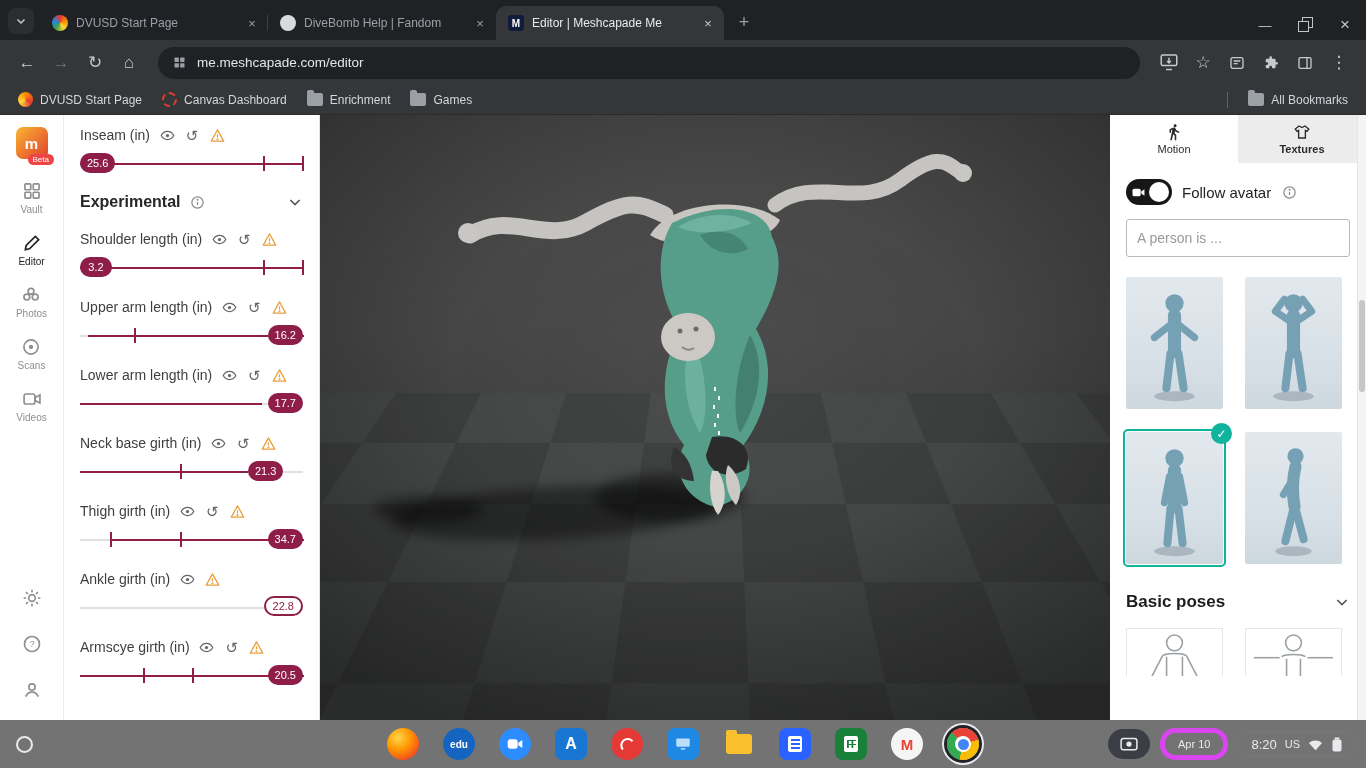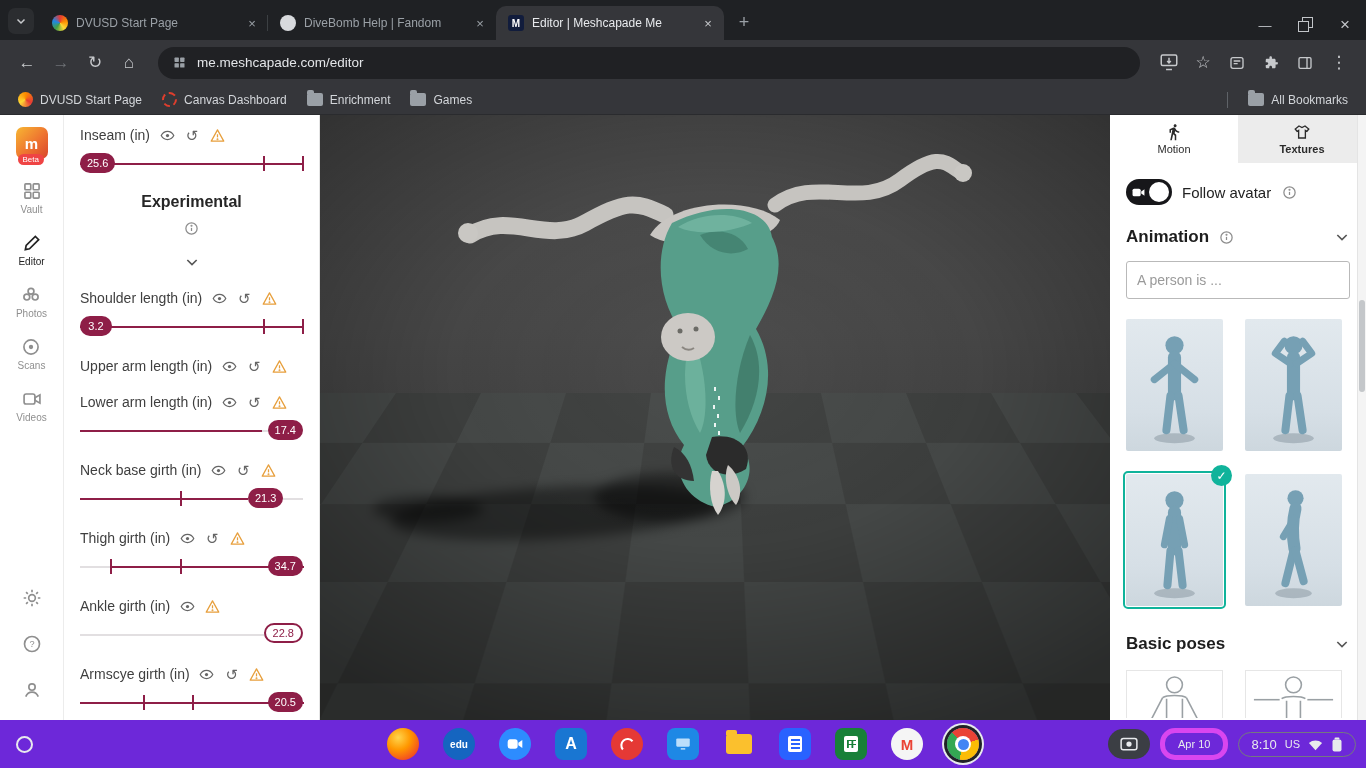--- a/index.html
+++ b/index.html
@@ -56,21 +56,21 @@
   .bm-divider { width:1px; height:16px; background:#5f6368; margin:0 8px; }
 
   
   .content { display:flex; height:605px; background:#fff; }
 
   
   .rail { width:64px; background:#fff; border-right:1px solid #ececec; display:flex; flex-direction:column; align-items:center; }
   .logo-wrap { position:relative; margin:12px 0 22px; }
   .logo { width:32px; height:32px; border-radius:7px; background:linear-gradient(135deg,#f7b733,#ee7330 55%,#d8452c);
     display:flex; align-items:center; justify-content:center; color:#fff; font-weight:bold; font-size:15px; }
-  .beta { position:absolute; left:2px; bottom:-6px; background:#ef4444; color:#fff; font-size:8px;
+  .beta { position:absolute; left:12px; bottom:-6px; background:#ef4444; color:#fff; font-size:8px;
     padding:1px 5px; border-radius:6px; }
   .rail-item { display:flex; flex-direction:column; align-items:center; gap:3px; color:#8f8f8f;
     font-size:10px; margin-bottom:18px; }
   .rail-item.active { color:#222; }
   .rail-item svg { width:20px; height:20px; }
   .rail-bottom { margin-top:auto; display:flex; flex-direction:column; align-items:center; gap:22px; padding-bottom:16px; color:#8f8f8f; }
   .rail-bottom svg { width:20px; height:20px; }
 
   
   .mpanel { width:256px; background:#fff; border-right:1px solid #e4e4e4; padding:10px 16px 12px; overflow:hidden; }
@@ -81,21 +81,21 @@
   .mtrackwrap { position:relative; height:26px; margin-top:6px; }
   .mtrack { position:absolute; left:0; right:0; top:12px; height:2px; background:#e2dfe1; }
   .mfill { position:absolute; top:12px; height:2px; background:#8e1e47; }
   .mtick { position:absolute; top:5px; width:2px; height:15px; background:#8e1e47; }
   .mbadge { position:absolute; top:2px; height:20px; min-width:32px; padding:0 7px; border-radius:11px;
     background:#8e1e47; color:#fff; font-size:11px; display:flex; align-items:center; justify-content:center; }
   .mbadge.left { left:0; }
   .mbadge.right { right:0; }
   .mbadge.outline { background:#fff; color:#8e1e47; border:2px solid #8e1e47; top:1px; }
   .mrow { margin-bottom:16px; }
-  .sec-head { display:flex; align-items:center; gap:9px; margin:12px 0 18px;flex-direction:column; }
+  .sec-head { display:flex; align-items:center; gap:9px; margin:12px 0 18px; }
   .sec-title { font-size:16px; font-weight:bold; color:#262626; }
   .sec-sp { flex:1; }
 
   
   .viewport { position:relative; flex:1; overflow:hidden;
     background:linear-gradient(180deg,#4b4b4b 0%, #464646 35%, #3f3f3f 55%, #383838 100%); }
   .floor { position:absolute; left:-55%; top:46%; width:210%; height:160%;
     background:repeating-conic-gradient(#444746 0% 25%, #3c3e3d 25% 50%); background-size:170px 170px;
     transform:perspective(760px) rotateX(58deg); transform-origin:50% 0; }
   .vignette { position:absolute; inset:0;
@@ -127,21 +127,21 @@
   .thumb.selected { outline:2px solid #10b39b; outline-offset:1px; }
   .check-badge { position:absolute; top:-9px; right:-9px; width:21px; height:21px; border-radius:50%;
     background:#10b39b; color:#fff; font-size:12px; display:flex; align-items:center; justify-content:center; }
   .rsec-head.poses { margin-top:28px;align-items:center; }
   .pose-grid { display:grid; grid-template-columns:97px 97px; column-gap:22px; margin-top:16px; }
   .pose-card { width:97px; height:48px; background:#fff; border:1px solid #e6e6e6; border-bottom:none; overflow:hidden; }
   .rscroll { position:absolute; right:0; top:0; width:9px; height:100%; background:#f4f4f4; border-left:1px solid #e4e4e4; }
   .rscroll-thumb { position:absolute; left:1px; top:185px; width:6px; height:92px; border-radius:3px; background:#c4c7ca; }
 
   
-  .shelf { position:relative; height:48px; background:#6d28d9; display:flex; align-items:center; }
+  .shelf { position:relative; height:48px; background:#737373; display:flex; align-items:center; }
   .launcher { position:absolute; left:8px; top:8px; width:32px; height:32px; border-radius:8px;
     display:flex; align-items:center; justify-content:center; }
   .launch-ring { width:17px; height:17px; border-radius:50%; border:2px solid #e8eaed; }
   .shelf-apps { position:absolute; left:50%; transform:translateX(-50%); display:flex; gap:24px; align-items:center; }
   .app { width:32px; height:32px; border-radius:50%; position:relative; display:flex; align-items:center; justify-content:center; }
   .app.square { border-radius:8px; }
   .a-fox { background:radial-gradient(circle at 35% 30%, #ffd54d 0%, #ff9800 40%, #f4511e 75%, #d84315 100%); }
   .a-edu { background:#1565c0; color:#fff; font-size:10px; font-weight:bold; }
   .a-zoom { background:#2d8cff; }
   .a-letter { background:#1976d2; color:#fff; font-size:16px; font-weight:bold; }
@@ -425,20 +425,26 @@
             </span>
           <span class="micon undo-g">↺</span>
           <span class="micon">
               <svg width="15" height="15" viewBox="0 0 24 24" fill="none" stroke="#e79f3c" stroke-width="2" stroke-linejoin="round">
                 <path d="M12 3L22 21H2z"></path>
                 <line x1="12" y1="10" x2="12" y2="15"></line>
                 <circle cx="12" cy="17.8" r="0.6" fill="#e79f3c"></circle>
               </svg>
             </span>
         </div>
+        <div class="mtrackwrap">
+          <div class="mtrack"></div>
+          <div class="mfill" style="left:8px;width:216px;"></div>
+          <div class="mtick" style="left:54px;"></div>
+          <div class="mbadge right">16.2</div>
+        </div>
       </div>
 
       <div class="mrow">
         <div class="mhead">
           <span class="mlabel">Lower arm length (in)</span>
           <span class="micon">
               <svg width="15" height="15" viewBox="0 0 24 24" fill="none" stroke="#666" stroke-width="2">
                 <path d="M2 12s3.5-6.5 10-6.5S22 12 22 12s-3.5 6.5-10 6.5S2 12 2 12z"></path>
                 <circle cx="12" cy="12" r="2.6" fill="#666" stroke="none"></circle>
               </svg>
@@ -448,21 +454,21 @@
               <svg width="15" height="15" viewBox="0 0 24 24" fill="none" stroke="#e79f3c" stroke-width="2" stroke-linejoin="round">
                 <path d="M12 3L22 21H2z"></path>
                 <line x1="12" y1="10" x2="12" y2="15"></line>
                 <circle cx="12" cy="17.8" r="0.6" fill="#e79f3c"></circle>
               </svg>
             </span>
         </div>
         <div class="mtrackwrap">
           <div class="mtrack"></div>
           <div class="mfill" style="left:0;width:182px;"></div>
-          <div class="mbadge right">17.4</div>
+          <div class="mbadge right">17.7</div>
         </div>
       </div>
 
       <div class="mrow">
         <div class="mhead">
           <span class="mlabel">Neck base girth (in)</span>
           <span class="micon">
               <svg width="15" height="15" viewBox="0 0 24 24" fill="none" stroke="#666" stroke-width="2">
                 <path d="M2 12s3.5-6.5 10-6.5S22 12 22 12s-3.5 6.5-10 6.5S2 12 2 12z"></path>
                 <circle cx="12" cy="12" r="2.6" fill="#666" stroke="none"></circle>
@@ -649,36 +655,20 @@
           <span class="follow-label">Follow avatar</span>
           <span class="micon">
               <svg width="15" height="15" viewBox="0 0 24 24" fill="none" stroke="#8c8c8c" stroke-width="2">
                 <circle cx="12" cy="12" r="9"></circle>
                 <line x1="12" y1="11" x2="12" y2="16"></line>
                 <circle cx="12" cy="7.5" r="0.7" fill="#8c8c8c"></circle>
               </svg>
             </span>
         </div>
 
-        <div class="rsec-head">
-          <span class="rsec-title">Animation</span>
-          <span class="micon">
-              <svg width="15" height="15" viewBox="0 0 24 24" fill="none" stroke="#8c8c8c" stroke-width="2">
-                <circle cx="12" cy="12" r="9"></circle>
-                <line x1="12" y1="11" x2="12" y2="16"></line>
-                <circle cx="12" cy="7.5" r="0.7" fill="#8c8c8c"></circle>
-              </svg>
-            </span>
-          <span class="sec-sp"></span>
-          <span class="micon">
-              <svg width="16" height="16" viewBox="0 0 24 24" fill="none" stroke="#555" stroke-width="2.4">
-                <polyline points="5 9 12 16 19 9"></polyline>
-              </svg>
-            </span>
-        </div>
 
         <input class="prompt-input" type="text" placeholder="A person is ..." style="">
 
         <div class="thumb-grid">
           <div class="thumb">
             <svg viewBox="0 0 96 132">
               <ellipse cx="48" cy="118" rx="20" ry="5" fill="rgba(60,80,90,0.25)"></ellipse>
               <g stroke="#76a0b4" fill="none" stroke-linecap="round">
                 <circle cx="48" cy="26" r="9" fill="#76a0b4" stroke="none"></circle>
                 <line x1="48" y1="38" x2="48" y2="74" stroke-width="13"></line>
@@ -809,21 +799,21 @@
 
     <div class="shelf-status">
       <div class="shot-pill">
         <svg width="18" height="14" viewBox="0 0 24 18" fill="none" stroke="#e8eaed" stroke-width="2">
             <rect x="1.5" y="1.5" width="21" height="15" rx="3"></rect>
             <circle cx="12" cy="9" r="3.5" fill="#e8eaed" stroke="none"></circle>
           </svg>
       </div>
       <div class="date-pill">Apr 10</div>
       <div class="tray-pill">
-        <span>8:10</span>
+        <span>8:20</span>
         <span class="locale">US</span>
         <svg width="15" height="13" viewBox="0 0 24 20">
             <path d="M12 19L1.5 7.5A16 16 0 0 1 22.5 7.5z" fill="#e8eaed"></path>
           </svg>
         <svg width="12" height="15" viewBox="0 0 12 14">
             <rect x="3.5" y="0" width="5" height="2" rx="1" fill="#e8eaed"></rect>
             <rect x="1.5" y="2" width="9" height="12" rx="2" fill="#e8eaed"></rect>
           </svg>
       </div>
     </div>

